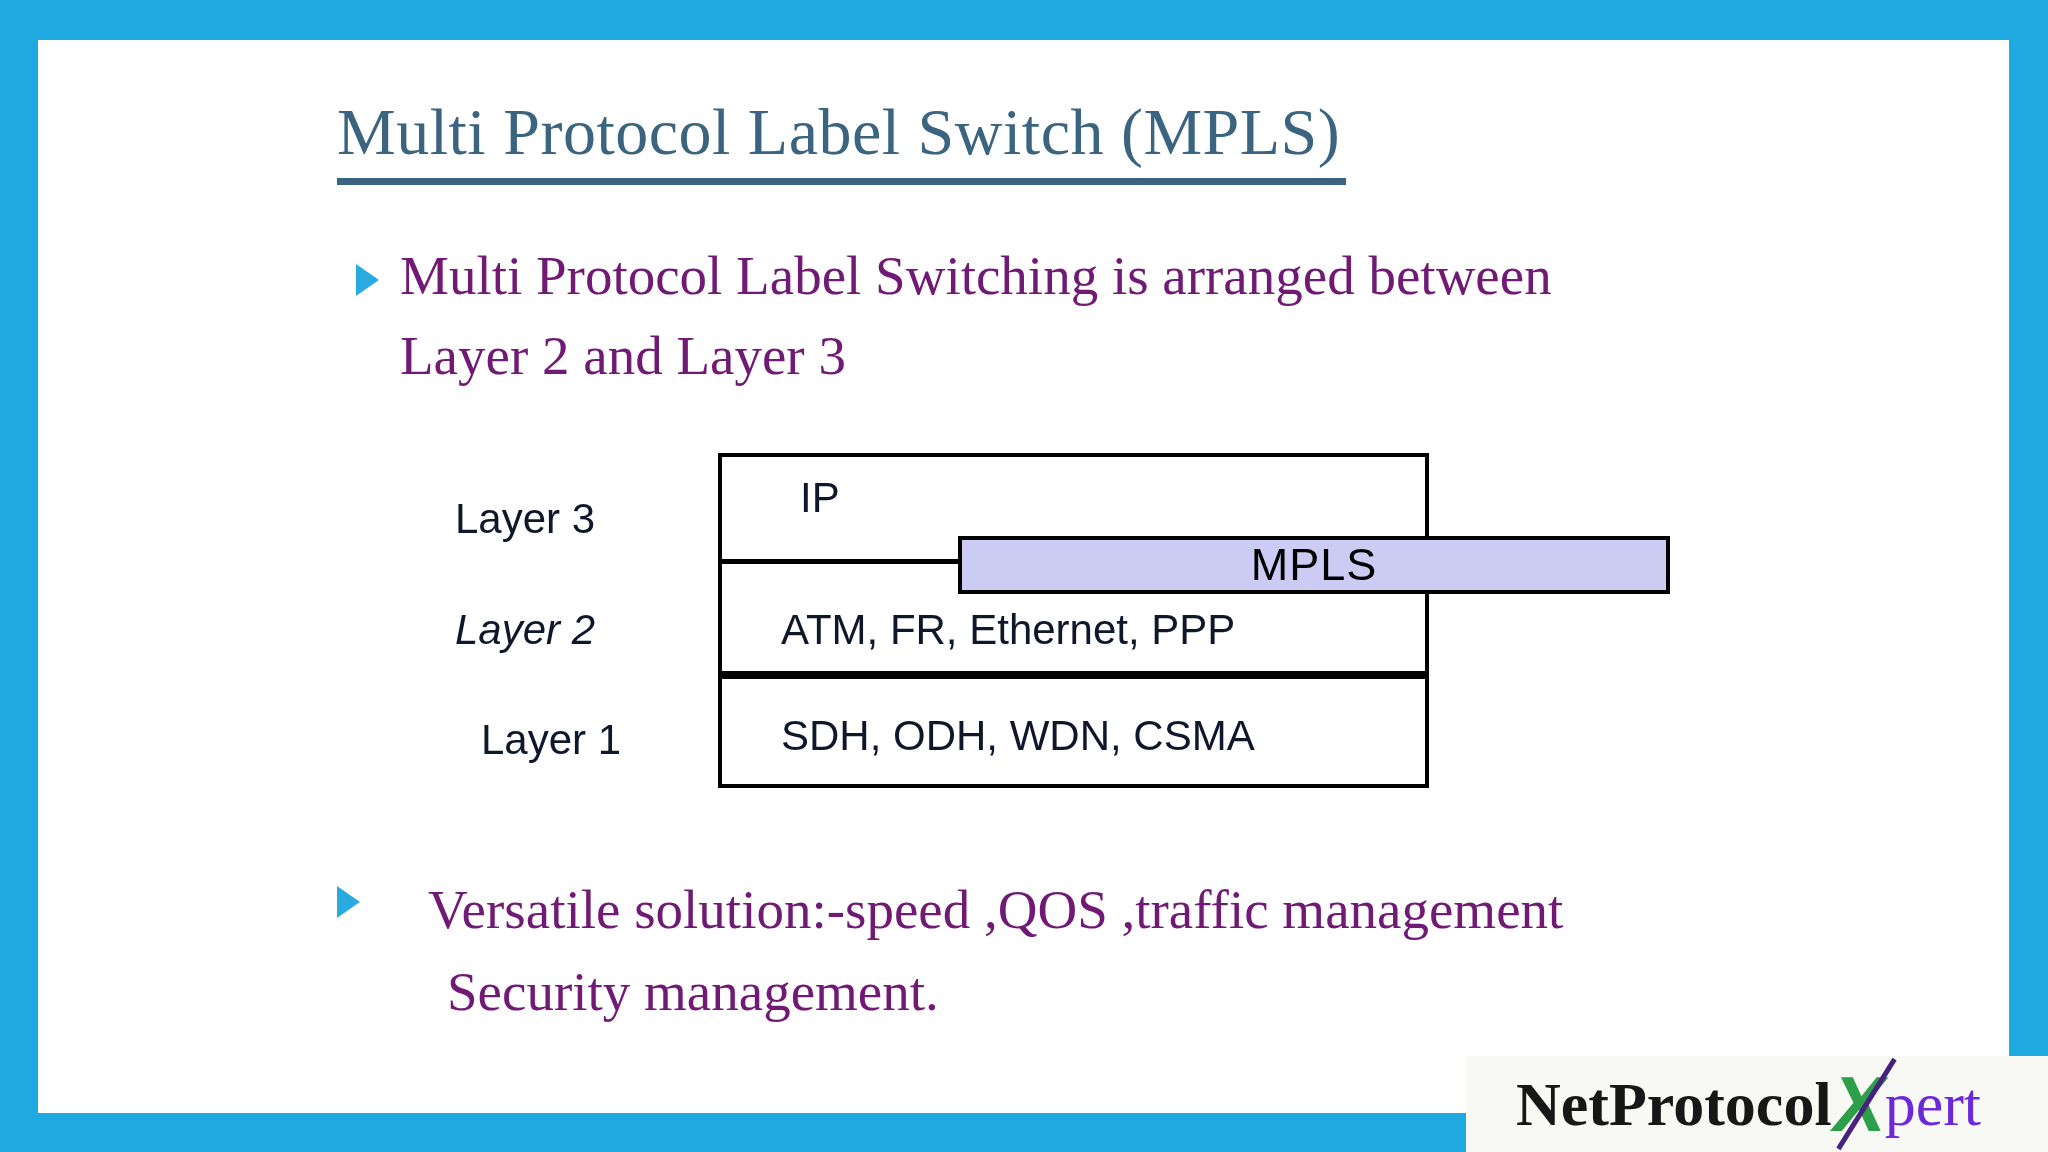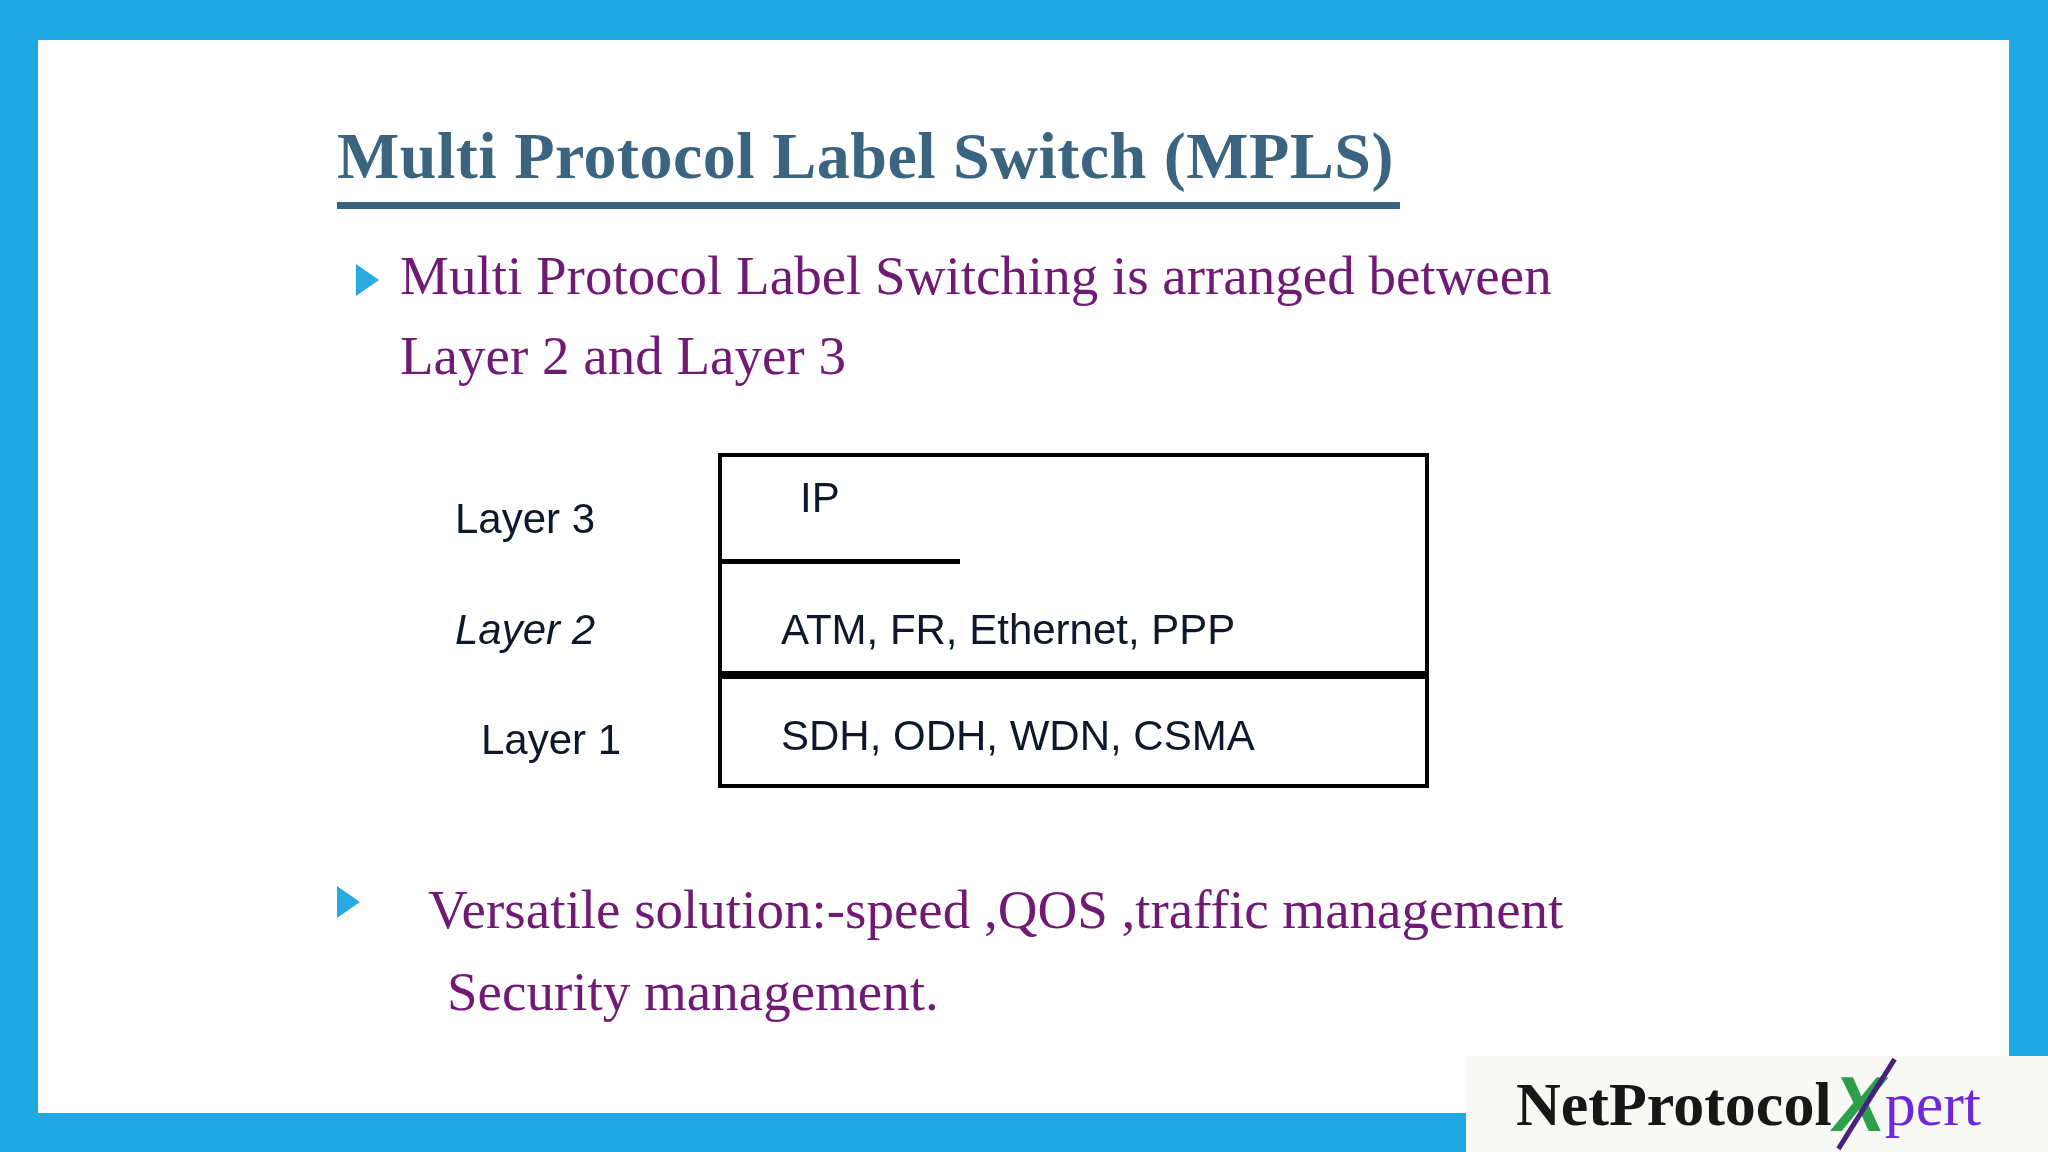--- a/index.html
+++ b/index.html
@@ -9,23 +9,23 @@
     font-family:"Liberation Serif", serif;
   }
   .slide-bg {
     position:absolute; left:38px; top:40px; width:1971px; height:1073px;
     background:#ffffff;
   }
 
   
   .title {
     position:absolute; left:337px; top:94px;
-    font-size:66px; font-weight:bold; color:#3A6480;
+    font-size:66px; font-weight:normal; color:#3A6480;
     letter-spacing:0.5px; white-space:nowrap;
-    border-bottom:7px solid #3A6480; padding:0 6px 8px 0;margin-top:24px;
+    border-bottom:7px solid #3A6480; padding:0 6px 8px 0;
   }
 
   
   .bullet-tri {
     position:absolute; width:0; height:0;
     border-left:23px solid #29ABE2;
     border-top:16px solid transparent;
     border-bottom:16px solid transparent;
   }
   .body-text {
@@ -92,20 +92,23 @@
   <div class="bullet-tri" style="left:356px; top:264px;"></div>
   <div class="body-text" style="left:400px; top:236px;">
     <div>Multi Protocol Label Switching is arranged between</div>
     <div>Layer 2 and Layer 3</div>
   </div>
 
   <div class="dg-box boxA"></div>
   <div class="dg-box boxB"></div>
   <div class="dg-divider32"></div>
 
+  <div class="mpls-bar">
+    <span>MPLS</span>
+  </div>
 
   <div class="dg-text lbl3">Layer 3</div>
   <div class="dg-text lbl2">Layer 2</div>
   <div class="dg-text lbl1">Layer 1</div>
 
   <div class="dg-text ip">IP</div>
   <div class="dg-text l2c">ATM, FR, Ethernet, PPP</div>
   <div class="dg-text l1c">SDH, ODH, WDN, CSMA</div>
 
   <div class="bullet-tri" style="left:337px; top:886px;"></div>

